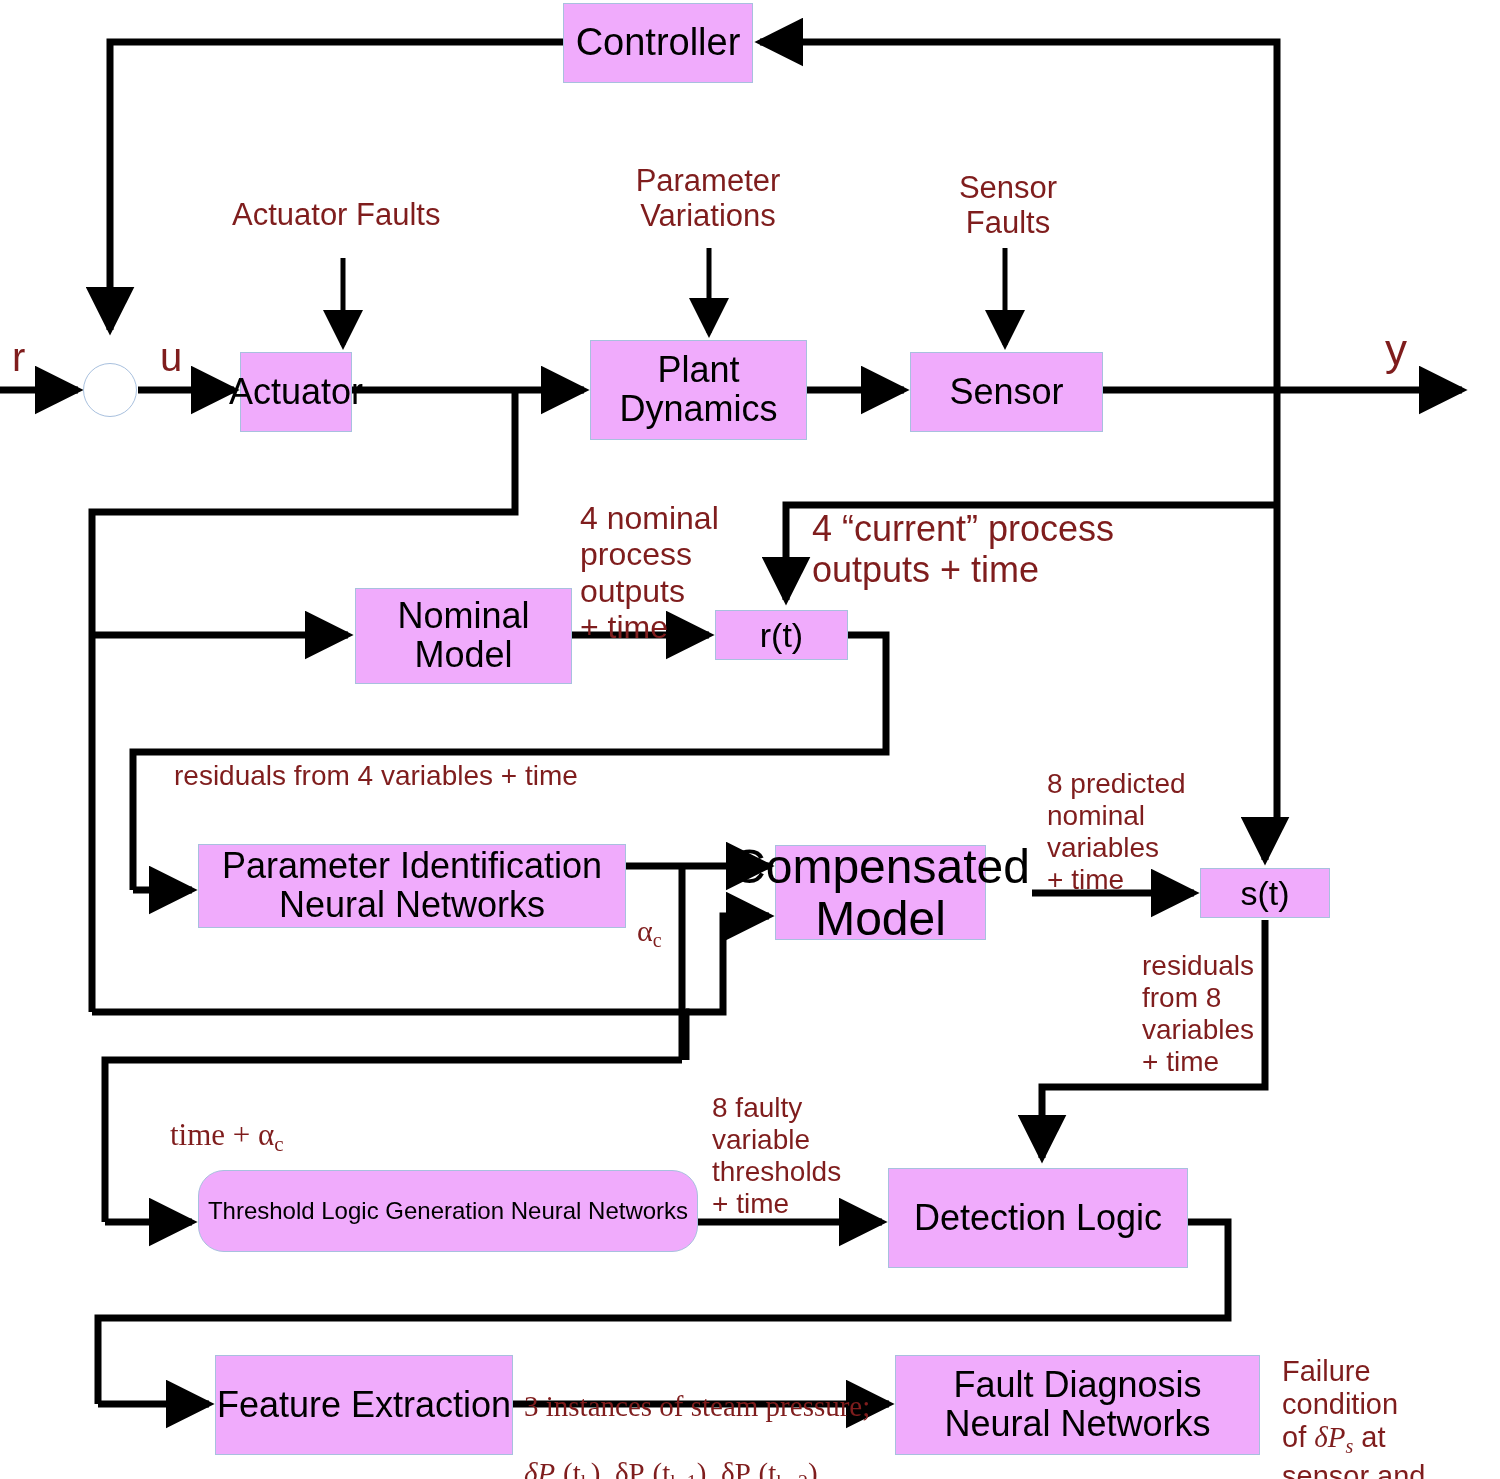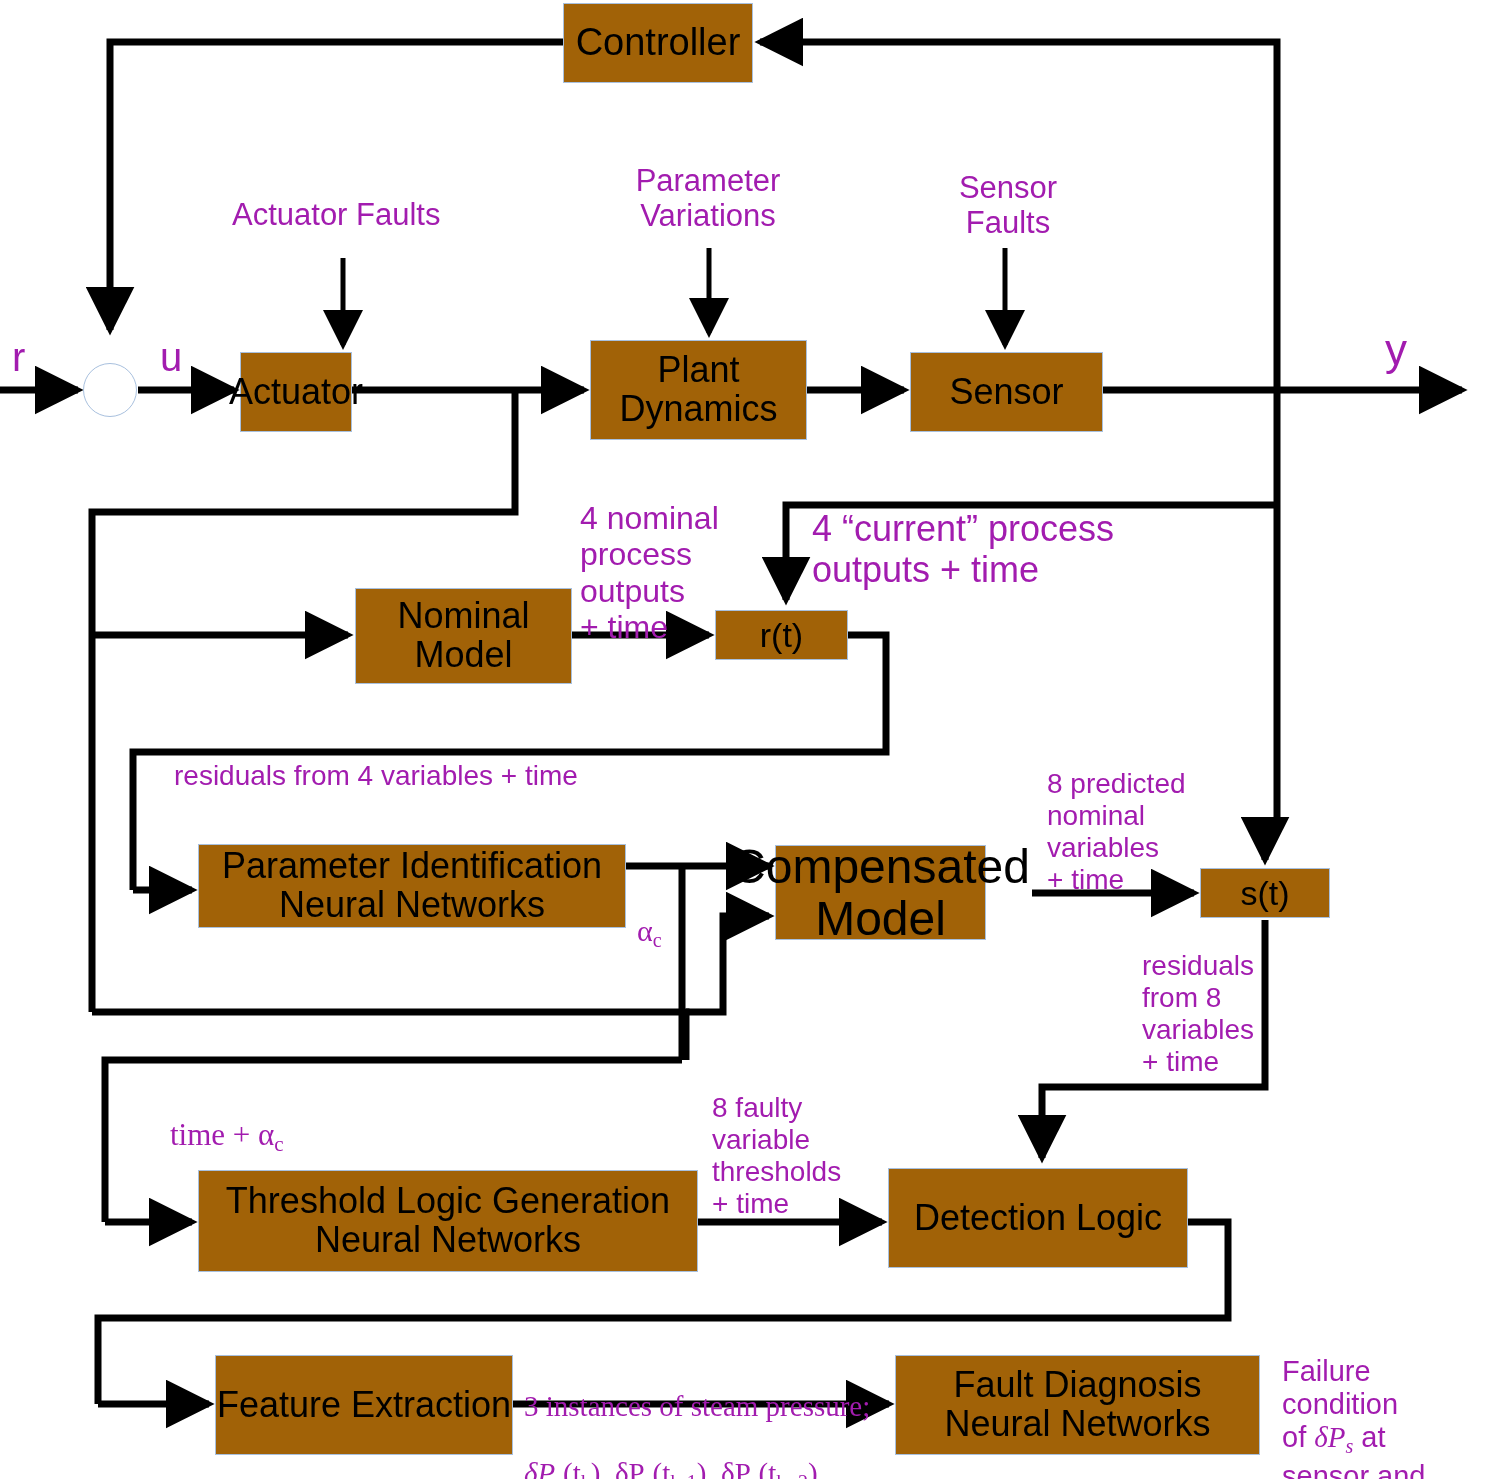--- a/index.html
+++ b/index.html
@@ -1,22 +1,22 @@
 <!DOCTYPE html>
 <html><head>
 <meta charset="utf-8">
 <style>
   html,body{margin:0;padding:0;background:#fff;}
   #stage{position:relative;width:1500px;height:1479px;background:#fff;
          font-family:"Liberation Sans",sans-serif;overflow:hidden;}
   svg.wires{position:absolute;left:0;top:0;width:1500px;height:1479px;pointer-events:none;}
-  .box{position:absolute;border:1.5px solid #a8c0de;background:#a16207;box-sizing:border-box;
+  .box{position:absolute;border:1.5px solid #a8c0de;background:#f0abfc;box-sizing:border-box;
        display:flex;align-items:center;justify-content:center;text-align:center;
        line-height:1.08;color:#000;font-family:"Liberation Sans",sans-serif;}
-  .lbl{position:absolute;color:#a21caf;font-family:"Liberation Sans",sans-serif;line-height:1.14;white-space:pre-line;}
+  .lbl{position:absolute;color:#7f1d1d;font-family:"Liberation Sans",sans-serif;line-height:1.14;white-space:pre-line;}
   .serif{font-family:"Liberation Serif",serif;}
   .circ{position:absolute;border:1.5px solid #a8c0de;border-radius:50%;background:#fff;box-sizing:border-box;}
 </style>
 </head>
 <body>
 
 <div id="stage">
 
   <svg class="wires" viewBox="0 0 1500 1479">
     <defs>
@@ -124,21 +124,21 @@
 
   <div class="box" style="left:775px;top:845px;width:211px;height:95px;font-size:48px;">
     <span>Compensated
 Model</span>
   </div>
 
   <div class="box" style="left:1200px;top:868px;width:130px;height:50px;font-size:34px;">
     <span>s(t)</span>
   </div>
 
-  <div class="box" style="left:198px;top:1170px;width:500px;height:102px;font-size:36px;">
+  <div class="box" style="left:198px;top:1170px;width:500px;height:82px;font-size:24px;border-radius:26px;">
     <span>Threshold Logic Generation
 Neural Networks</span>
   </div>
 
   <div class="box" style="left:888px;top:1168px;width:300px;height:100px;font-size:36px;">
     <span>Detection
 Logic</span>
   </div>
 
   <div class="box" style="left:215px;top:1355px;width:298px;height:100px;font-size:36px;">

